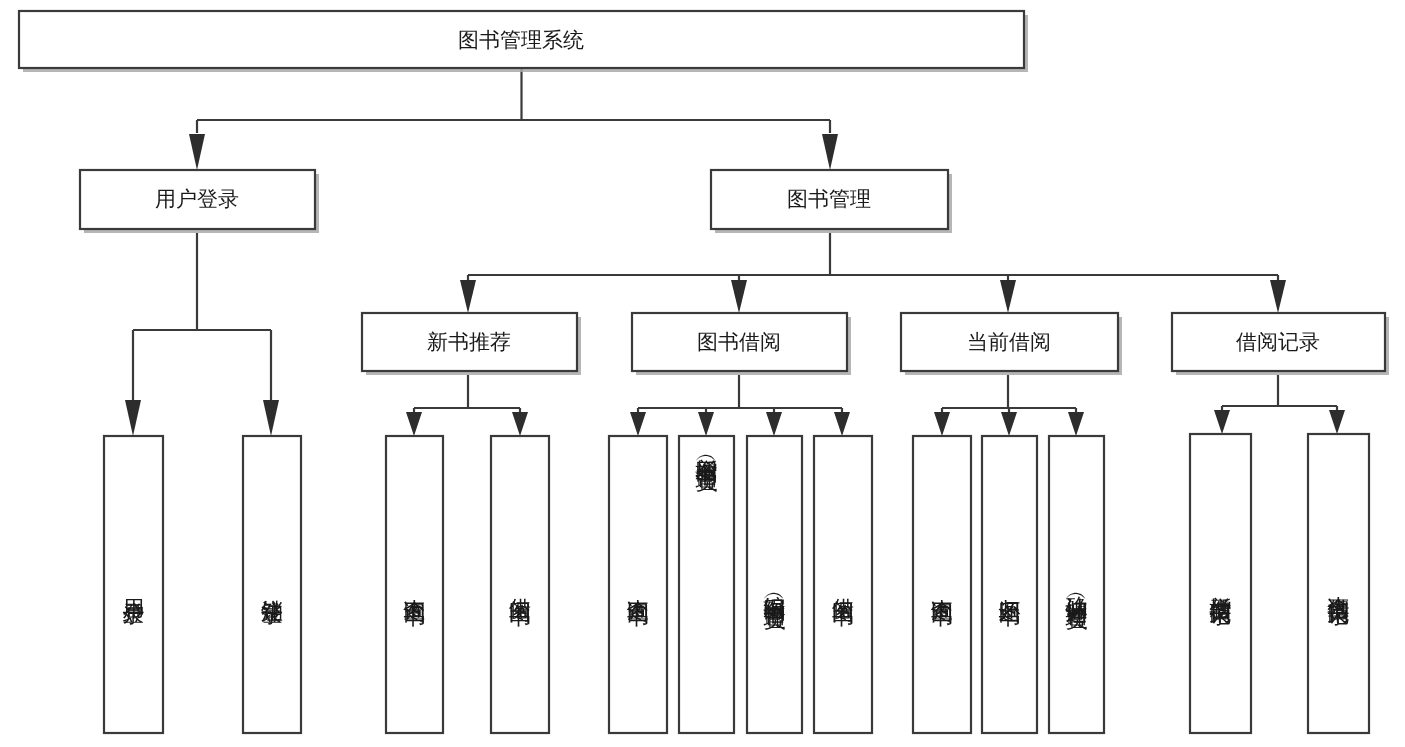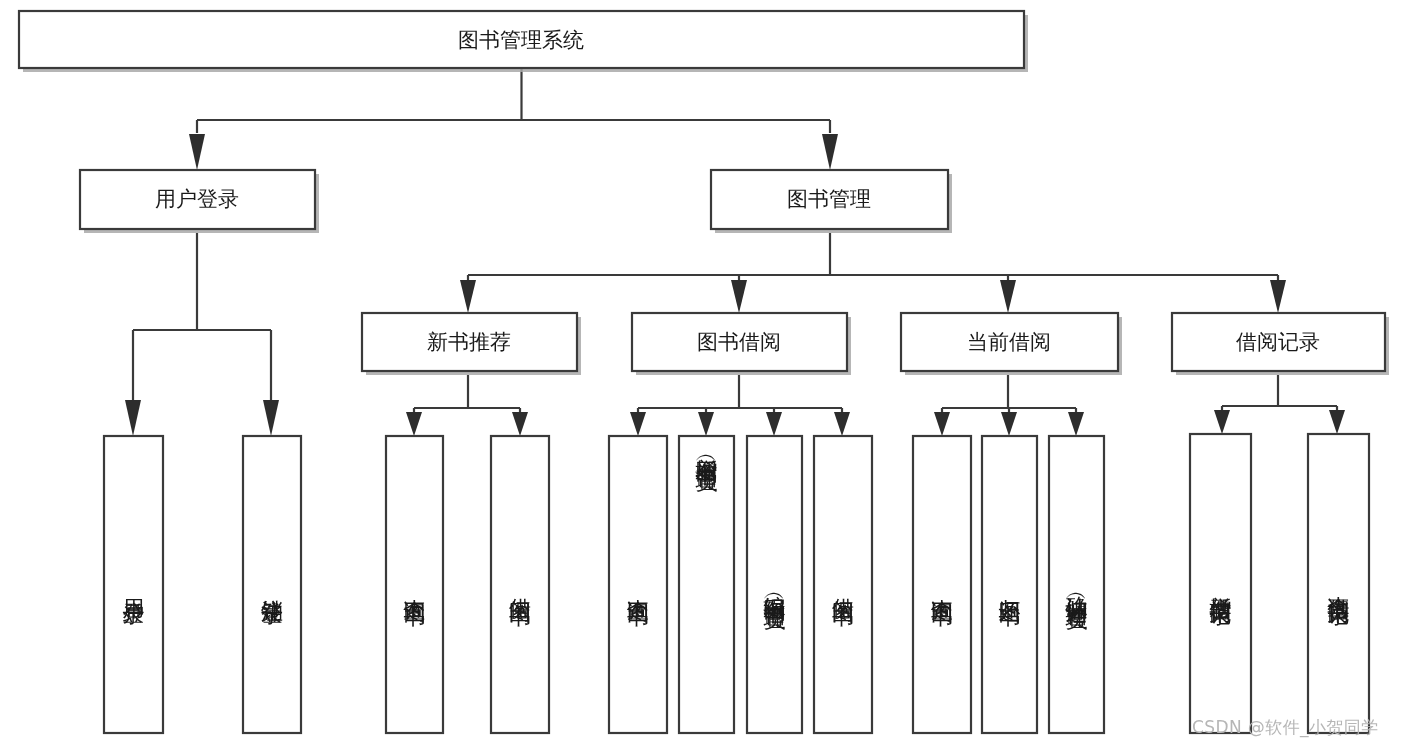--- a/index.html
+++ b/index.html
@@ -208,15 +208,14 @@
   <div class="leaf-label-v" style="left: 747px; top: 440px; width: 55px; height: 293px; display: flex; align-items: center; justify-content: center;">编辑图书（管理员）</div>
   <div class="leaf-label-v" style="left: 814px; top: 436px; width: 58px; height: 297px; display: flex; align-items: center; justify-content: center;">借阅图书</div>
 
   <div class="leaf-label-v" style="left: 913px; top: 436px; width: 58px; height: 297px; display: flex; align-items: center; justify-content: center;">查询图书</div>
   <div class="leaf-label-v" style="left: 982px; top: 436px; width: 55px; height: 297px; display: flex; align-items: center; justify-content: center;">归还图书</div>
   <div class="leaf-label-v" style="left: 1049px; top: 440px; width: 55px; height: 293px; display: flex; align-items: center; justify-content: center;">确认归还（管理员）</div>
 
   <div class="leaf-label-v" style="left: 1190px; top: 434px; width: 61px; height: 299px; display: flex; align-items: center; justify-content: center;">新增借阅记录</div>
   <div class="leaf-label-v" style="left: 1308px; top: 434px; width: 61px; height: 299px; display: flex; align-items: center; justify-content: center;">查询借阅记录</div>
 
-  <div class="watermark" style="left:1192px; top:716px;">CSDN @软件_小贺同学</div>
 
 </div>
 
 </body></html>

